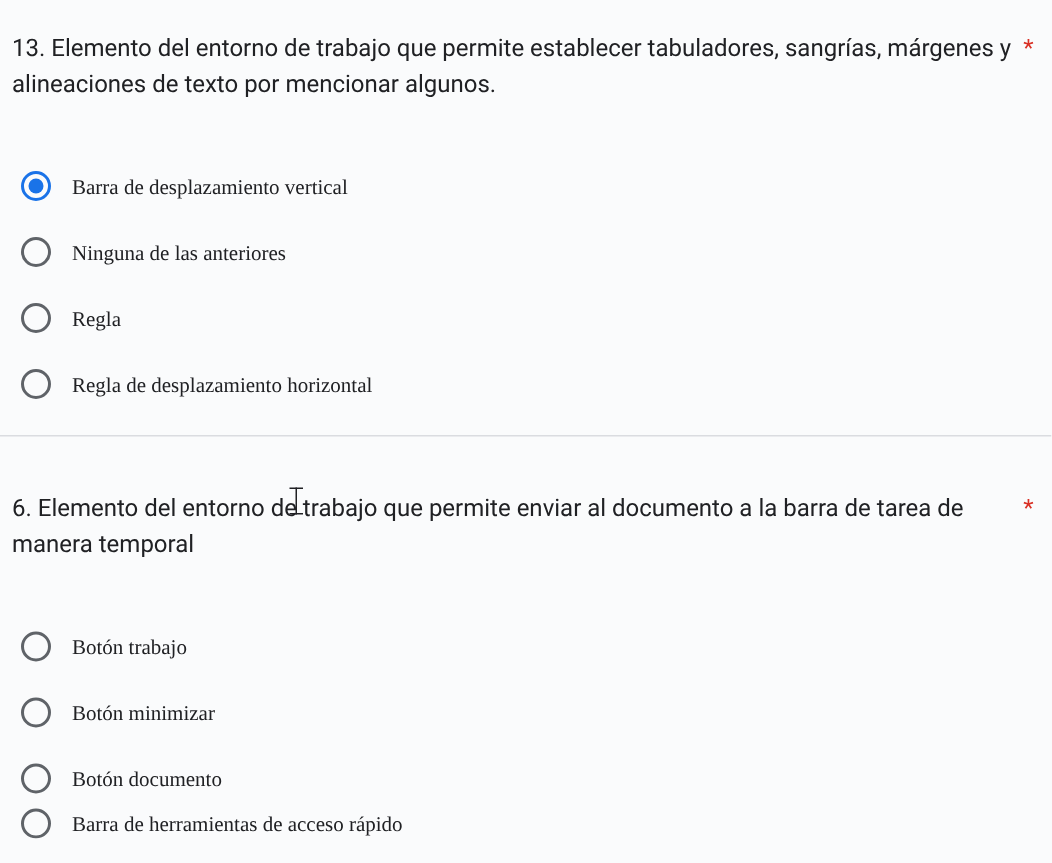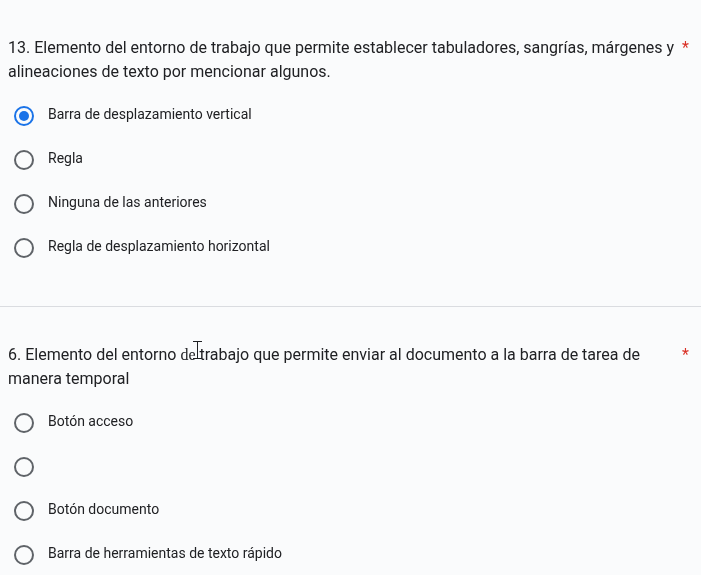--- a/index.html
+++ b/index.html
@@ -5,21 +5,21 @@
   * { box-sizing: border-box; margin: 0; padding: 0; }
   body {
     font-family: Roboto, Arial, sans-serif;
     background: #fafbfc;
     color: #202124;
     width: 701px;
     height: 575px;
     overflow: hidden;
   }
   .question-block {
-    padding: 36px 8px 24px 8px;
+    padding: 20px 8px 24px 8px;
     border-bottom: 1px solid #dadce0;
   }
   .question-block.last {
     border-bottom: none;
   }
   .question-text {
     font-size: 16px;
     line-height: 24px;
     color: #202124;
     margin-bottom: 22px;
@@ -29,23 +29,24 @@
   .required {
     color: #d93025;
     position: absolute;
     right: 4px;
     top: 0;
     font-size: 16px;
   }
   .options { display: flex; flex-direction: column; gap: 0; }
   .option {
     display: flex;
-    align-items: flex-start;
+    align-items: flex-end;
     min-height: 44px;
     cursor: pointer;
+    font-family: Liberation Serif, serif;
   }
   .radio {
     width: 20px;
     height: 20px;
     border: 2px solid #5f6368;
     border-radius: 50%;
     margin-right: 14px;
     margin-left: 6px;
     position: relative;
     flex: 0 0 20px;
@@ -58,21 +59,21 @@
     position: absolute;
     top: 3px; left: 3px;
     width: 10px; height: 10px;
     background: #1a73e8;
     border-radius: 50%;
   }
   .option-label {
     font-size: 14px;
     color: #202124;
   }
-  .cursor-word { position: relative; display: inline-block; font-family: Liberation Serif, serif; }
+  .cursor-word { position: relative; display: inline-block; }
   .text-cursor {
     position: absolute;
     top: -4px;
     left: 11px;
     width: 14px;
     height: 22px;
     pointer-events: none;
   }
   .text-cursor .beam {
     position: absolute;
@@ -98,52 +99,53 @@
     <span>13. Elemento del entorno de trabajo que permite establecer tabuladores, sangrías, márgenes y alineaciones de texto por mencionar algunos.</span>
     <span class="required">*</span>
   </div>
   <div class="options">
     <div class="option">
       <div class="radio selected"></div>
       <span class="option-label">Barra de desplazamiento vertical</span>
     </div>
     <div class="option">
       <div class="radio"></div>
-      <span class="option-label">Regla</span>
+      <span class="option-label">Ninguna de las anteriores</span>
     </div>
     <div class="option">
       <div class="radio"></div>
-      <span class="option-label">Ninguna de las anteriores</span>
+      <span class="option-label">Regla</span>
     </div>
     <div class="option">
       <div class="radio"></div>
       <span class="option-label">Regla de desplazamiento horizontal</span>
     </div>
   </div>
 </div>
 
 <div class="question-block q2 last">
   <div class="question-text">
     <span>6. Elemento del entorno </span><span class="cursor-word"><span>de</span><span class="text-cursor">
           <span class="cap-top"></span>
           <span class="beam"></span>
           <span class="cap-bot"></span>
         </span></span><span> trabajo que permite enviar al documento a la barra de tarea de manera temporal</span>
     <span class="required">*</span>
   </div>
   <div class="options">
     <div class="option">
       <div class="radio"></div>
-      <span class="option-label">Botón acceso</span>
+      <span class="option-label">Botón trabajo</span>
     </div>
     <div class="option">
       <div class="radio"></div>
+      <span class="option-label">Botón minimizar</span>
     </div>
     <div class="option">
       <div class="radio"></div>
       <span class="option-label">Botón documento</span>
     </div>
     <div class="option" style="min-height:30px;overflow:hidden;">
       <div class="radio"></div>
-      <span class="option-label">Barra de herramientas de texto rápido</span>
+      <span class="option-label">Barra de herramientas de acceso rápido</span>
     </div>
   </div>
 </div>
 
 </body></html>

